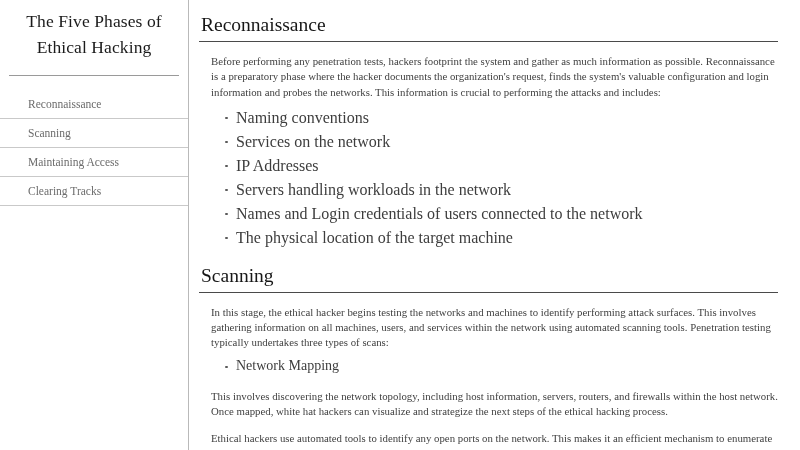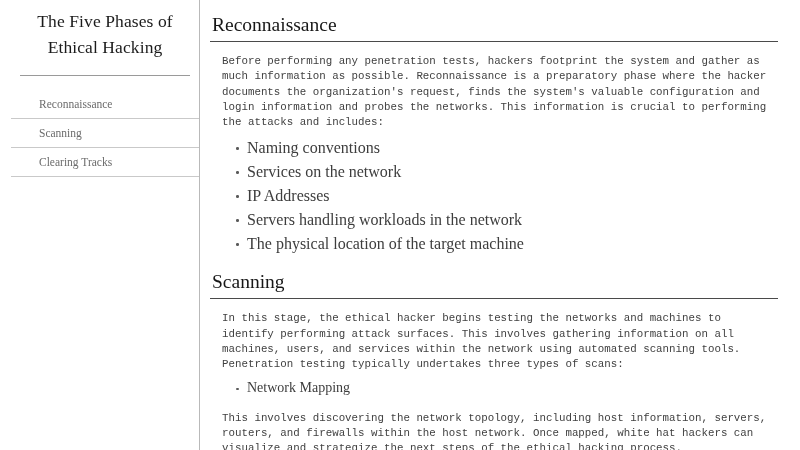--- a/index.html
+++ b/index.html
@@ -15,21 +15,20 @@
     font-family: "Liberation Serif", "DejaVu Serif", serif;
   }
 
   #app {
     position: relative;
     width: 800px;
     height: 450px;
     display: flex;
     align-items: flex-start;
     overflow: hidden;
-    padding-left: 11px;
   }
 
   
   .sidebar {
     width: 189px;
     min-width: 189px;
     height: 450px;
     border-right: 1px solid #b9b9b9;
     background: #ffffff;
     overflow: hidden;
@@ -95,21 +94,21 @@
   }
   .section-heading.first { padding-top: 13px; }
 
   .para {
     margin: 0;
     padding: 12px 0 0 12px;
     font-size: 10.8px;
     line-height: 15.3px;
     color: #414141;
     text-align: left;
-    font-family: Liberation Mono, monospace;
+    font-family: Liberation Serif, serif;
   }
 
   .bullets {
     list-style: none;
     margin: 0;
     padding: 6px 0 0 0;
   }
   .bullets li {
     position: relative;
     padding: 0 0 0 37px;
@@ -145,37 +144,39 @@
     <div class="sidebar-title">
       <span class="tline">The Five Phases of</span>
       <span class="tline">Ethical Hacking</span>
     </div>
 
     <div class="sidebar-divider"></div>
 
     <nav class="sidebar-nav">
       <a class="nav-item" href="#">Reconnaissance</a>
       <a class="nav-item" href="#">Scanning</a>
+      <a class="nav-item" href="#">Maintaining Access</a>
       <a class="nav-item" href="#">Clearing Tracks</a>
     </nav>
 
   </aside>
 
   <main class="content">
 
     <section>
       <h2 class="section-heading first">Reconnaissance</h2>
 
       <p class="para">Before performing any penetration tests, hackers footprint the system and gather as much information as possible. Reconnaissance is a preparatory phase where the hacker documents the organization's request, finds the system's valuable configuration and login information and probes the networks. This information is crucial to performing the attacks and includes:</p>
 
       <ul class="bullets">
         <li>Naming conventions</li>
         <li>Services on the network</li>
         <li>IP Addresses</li>
         <li>Servers handling workloads in the network</li>
+        <li>Names and Login credentials of users connected to the network</li>
         <li>The physical location of the target machine</li>
       </ul>
     </section>
 
     <section>
       <h2 class="section-heading">Scanning</h2>
 
       <p class="para">In this stage, the ethical hacker begins testing the networks and machines to identify performing attack surfaces. This involves gathering information on all machines, users, and services within the network using automated scanning tools. Penetration testing typically undertakes three types of scans:</p>
 
       <ul class="bullets tight">

